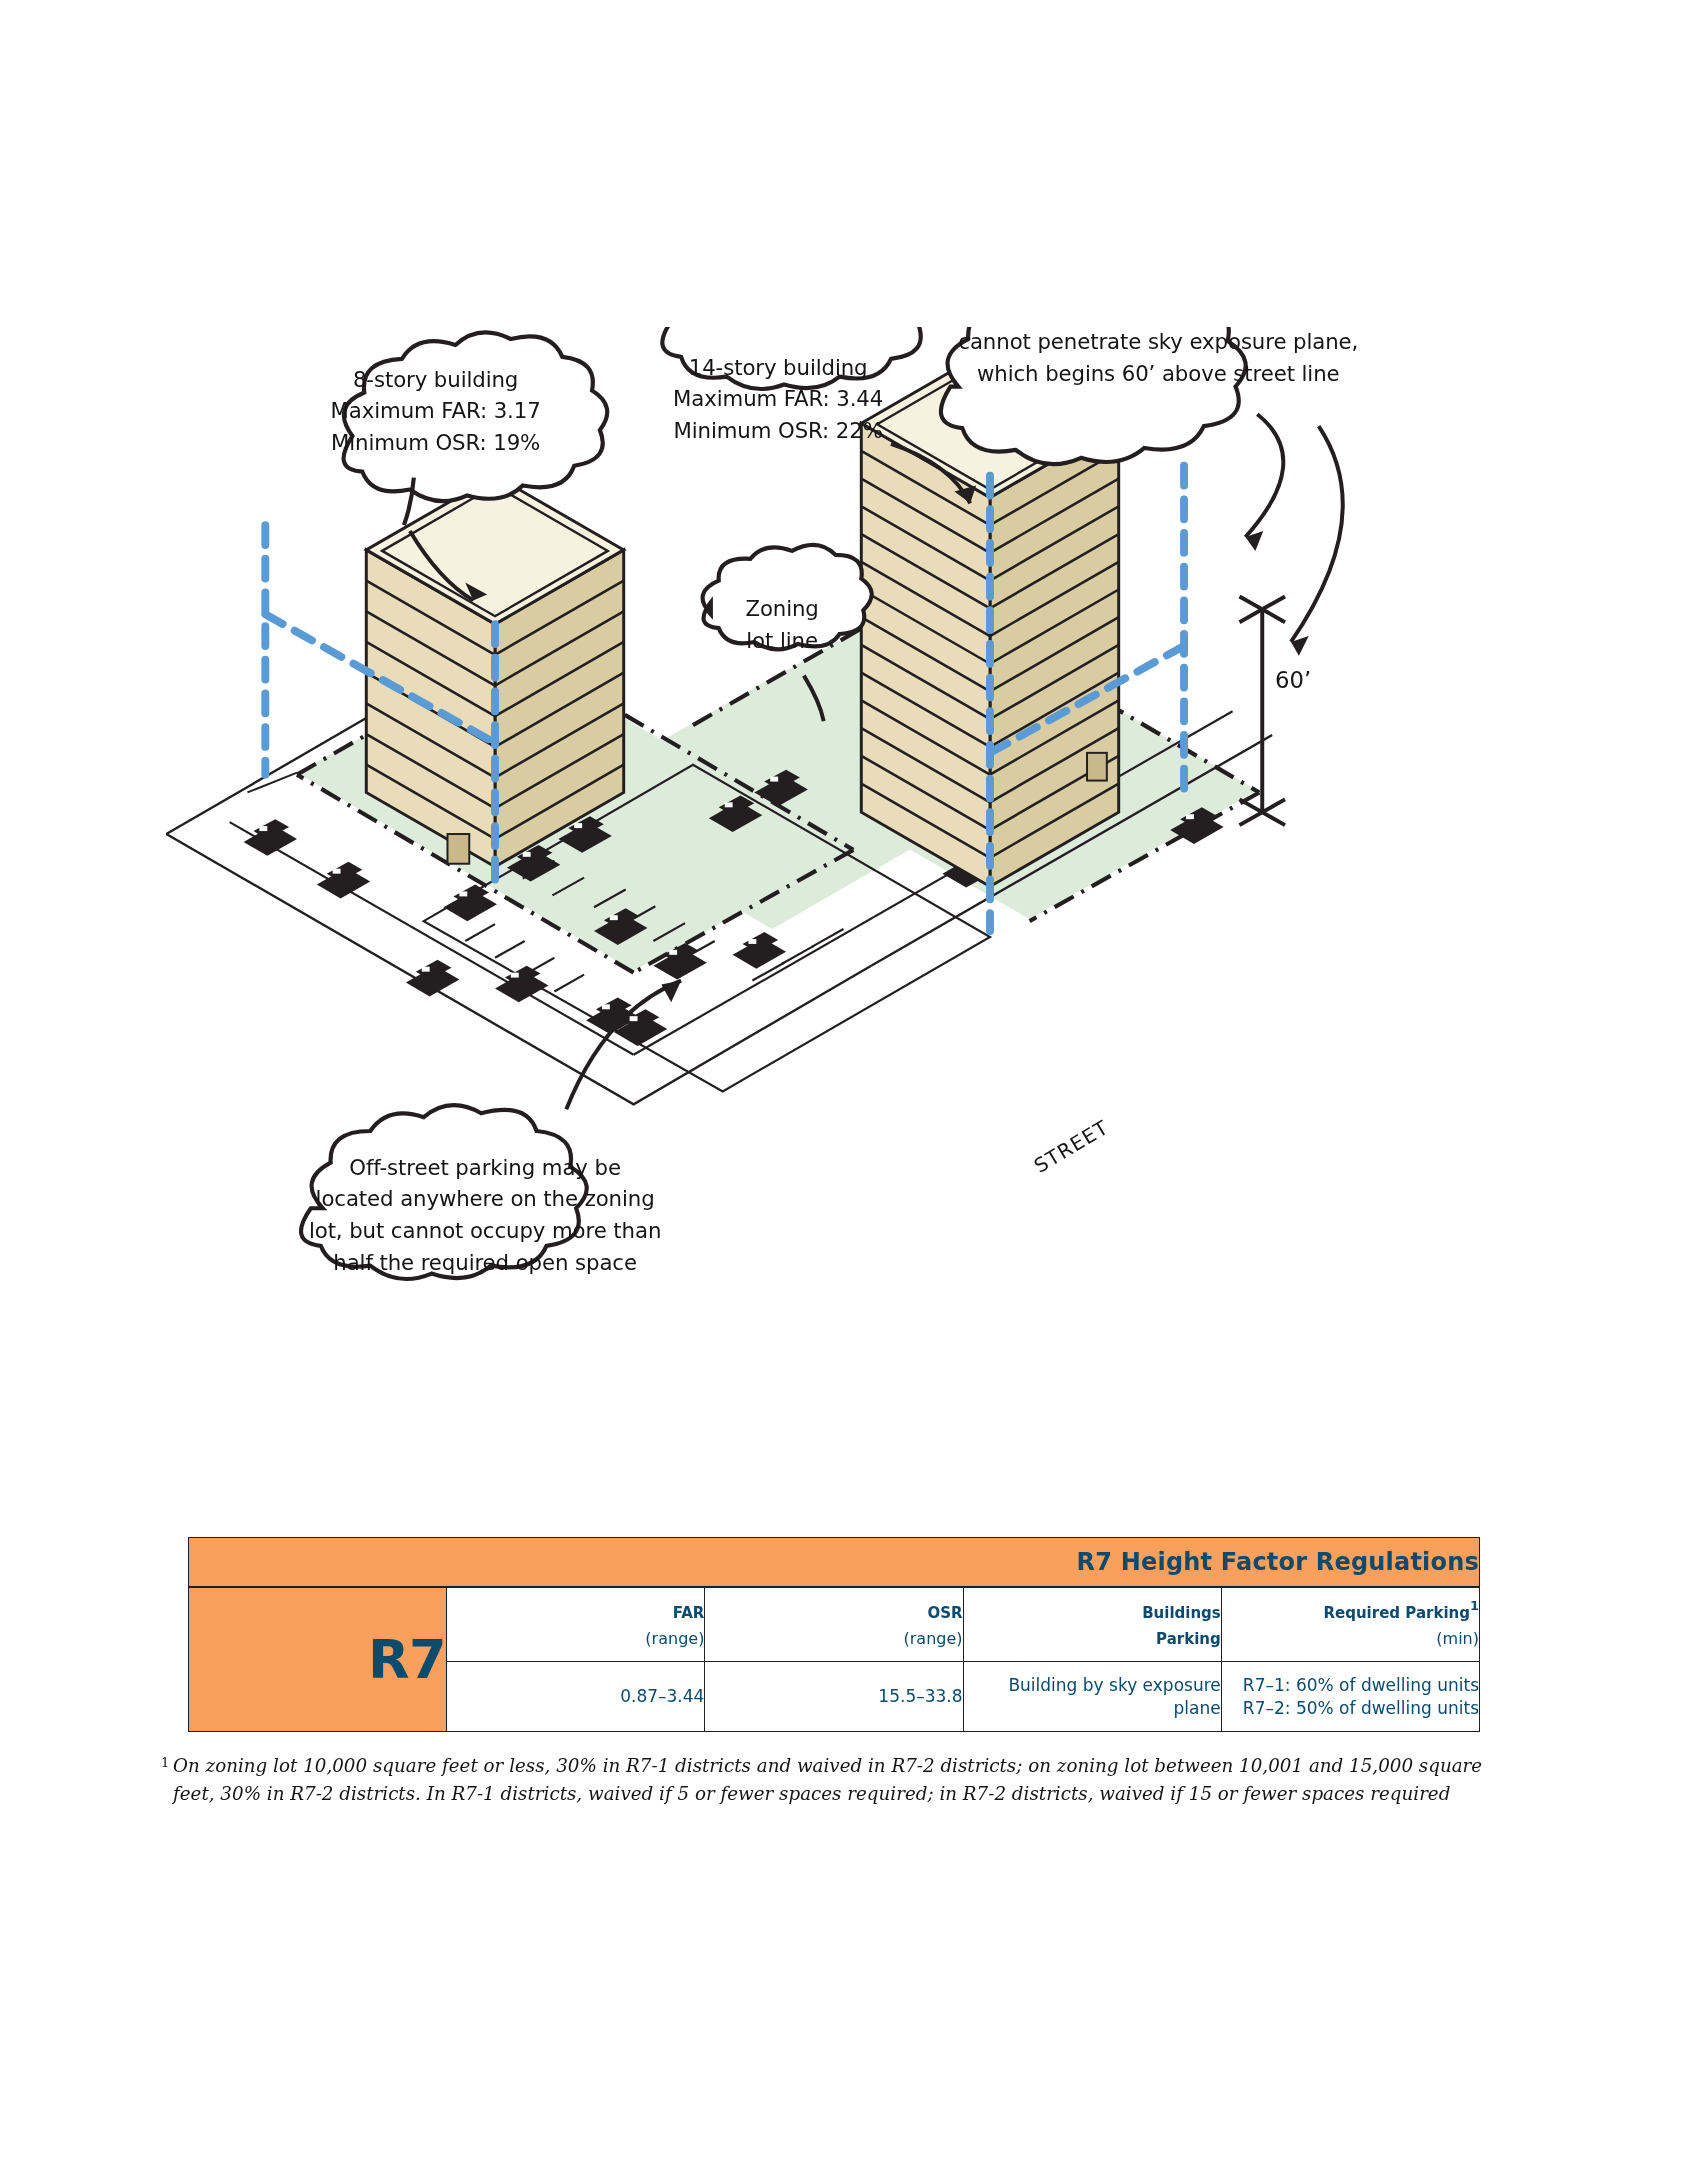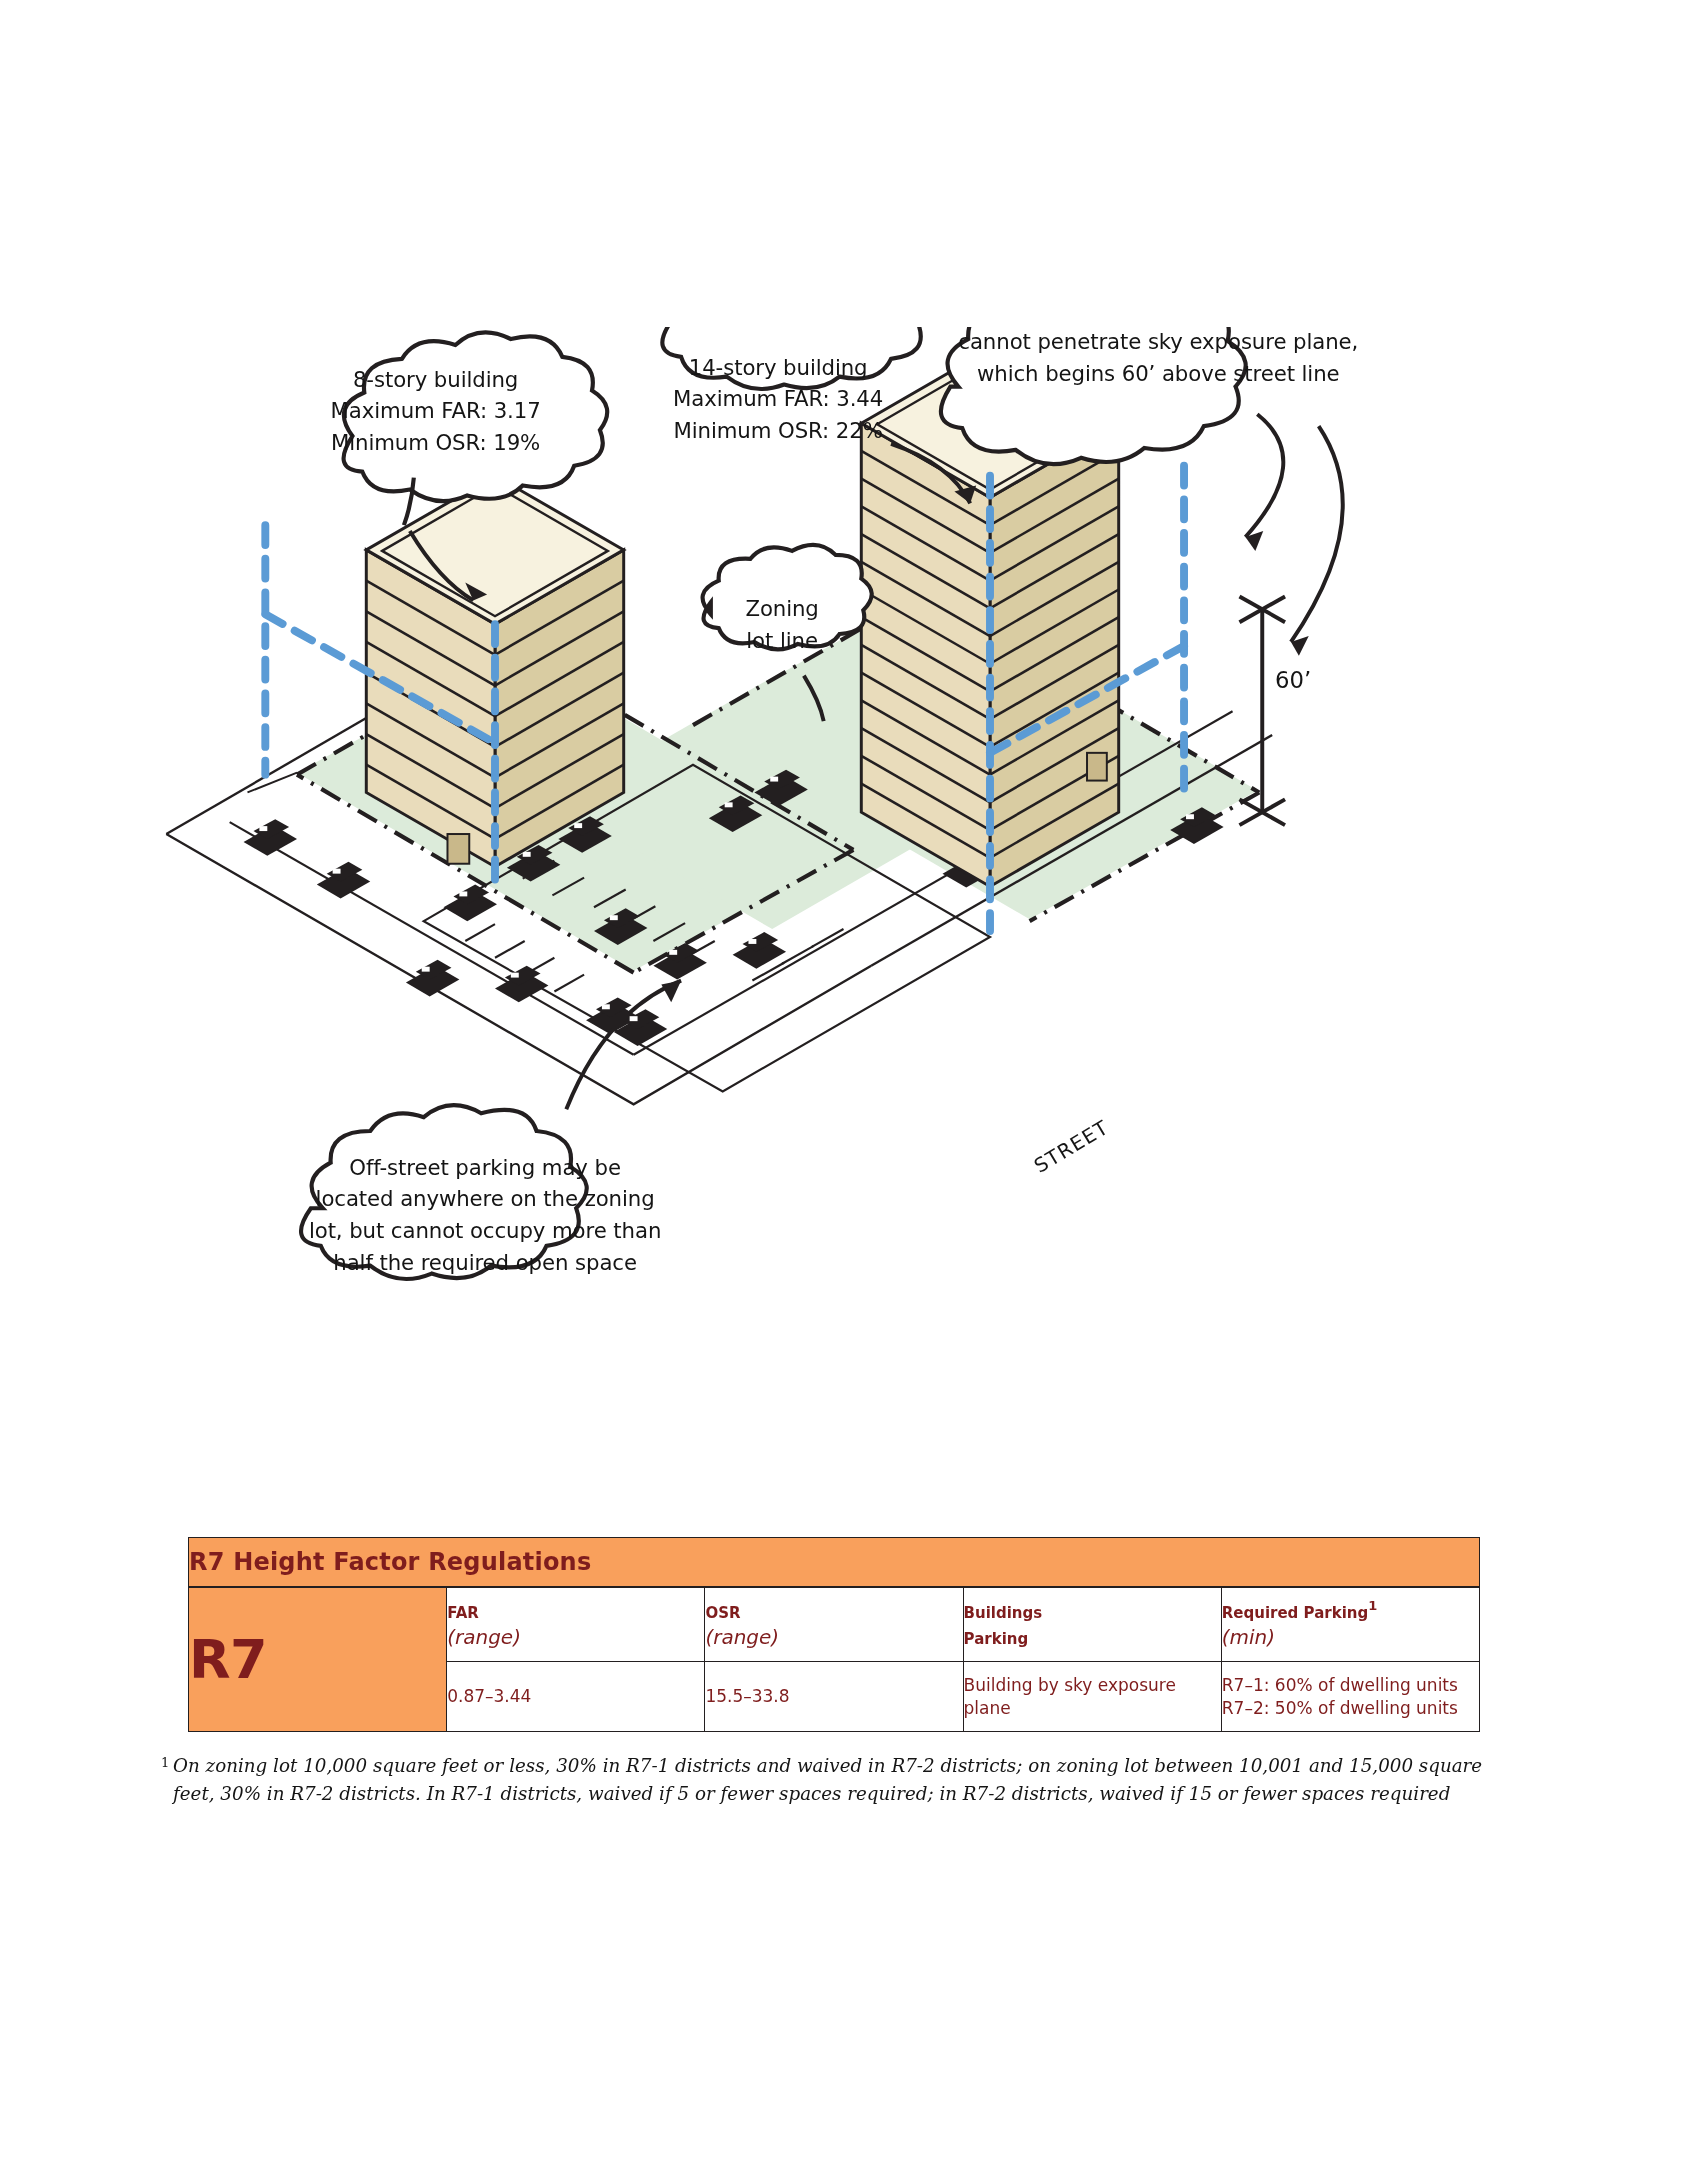--- a/index.html
+++ b/index.html
@@ -65,23 +65,23 @@
   }
   table.reg {
     border-collapse: collapse;
     width: 1292px;
     table-layout: fixed;
     font-family: "DejaVu Sans", sans-serif;
   }
   table.reg td, table.reg th {
     border: 1.6px solid #231f20;
     padding: 0;
-    text-align: left;
+    text-align: right;
     vertical-align: middle;
-    color: #7f1d1d;
+    color: #0c4a6e;
   }
   .hdr-band {
     background: #F9A05C;
     color: #ffffff;
     font-size: 24px;
     font-weight: bold;
     height: 48px;
     letter-spacing: 0.2px;
     border-bottom: 2.4px solid #231f20 !important;
   }
@@ -97,22 +97,21 @@
     height: 73px;
     font-size: 21px;
     line-height: 1.22;
   }
   .colhead b {
     font-size: 15px;
     font-weight: bold;
   }
   .colhead .sub {
     font-weight: normal;
-    font-size: 20px;
-    font-style: italic;
+    font-size: 16px;
   }
   .bodyrow td {
     height: 69px;
     font-size: 17px;
     line-height: 1.32;
   }
   .sup {
     font-size: 13px;
     vertical-align: super;
     font-weight: bold;

